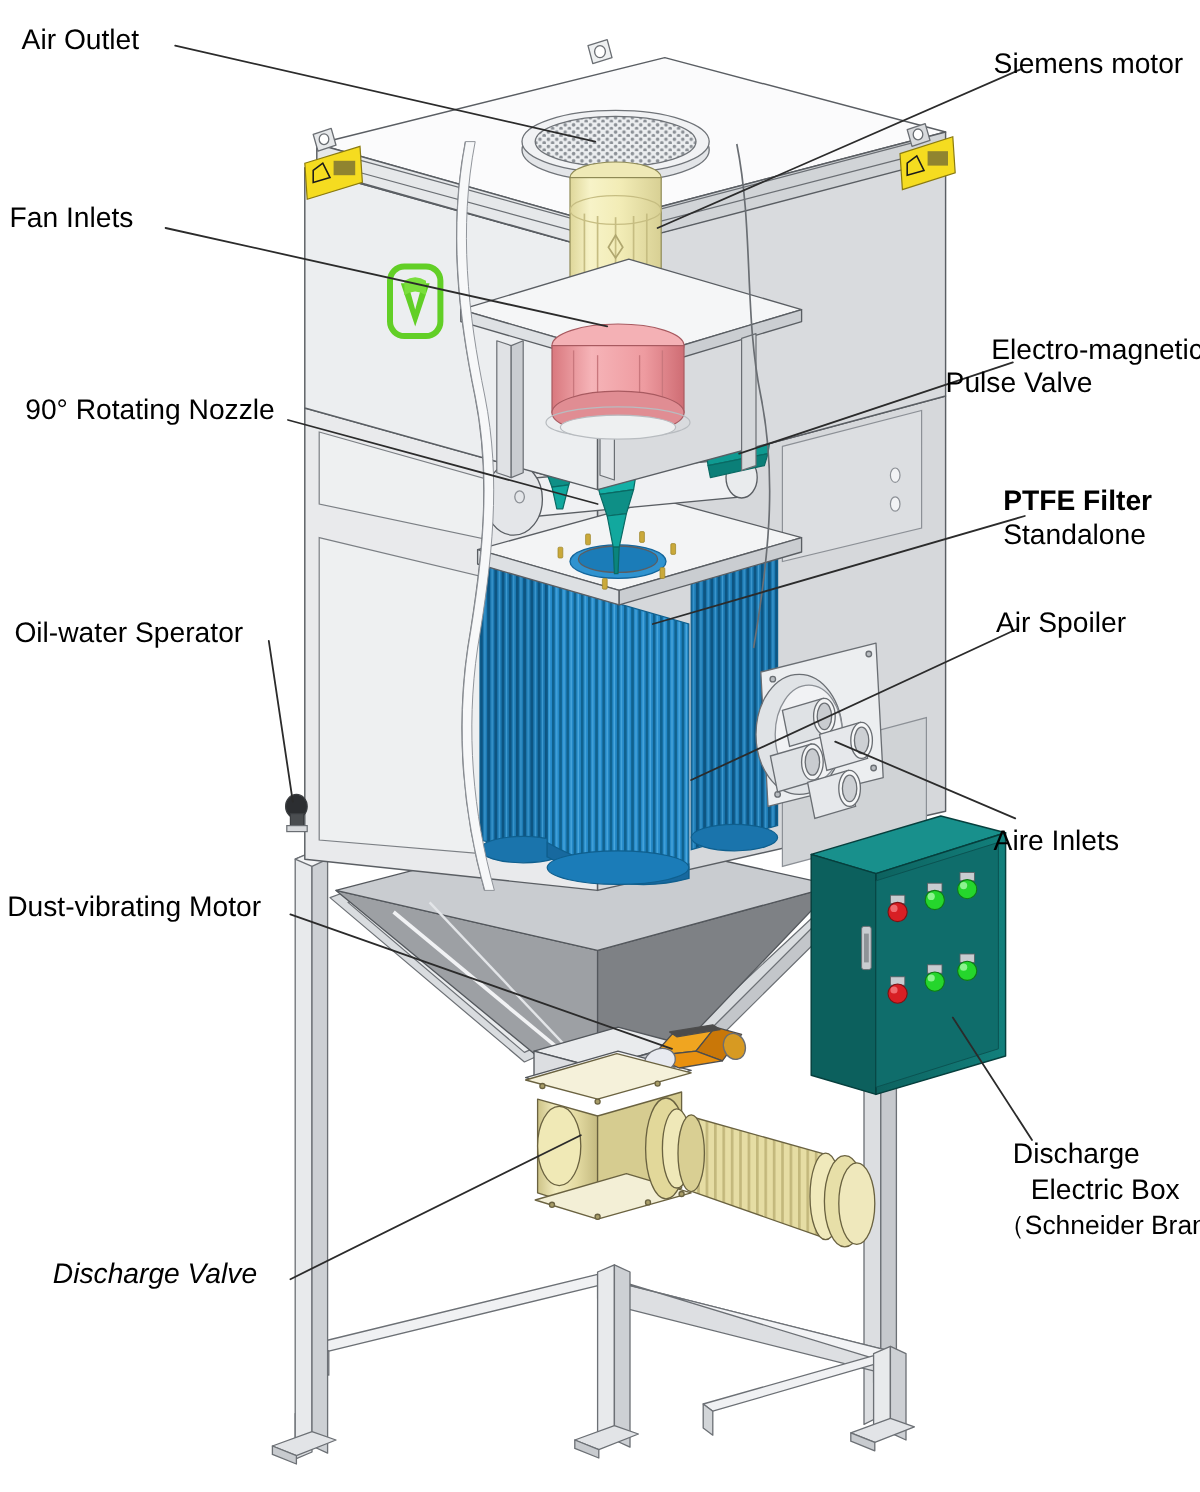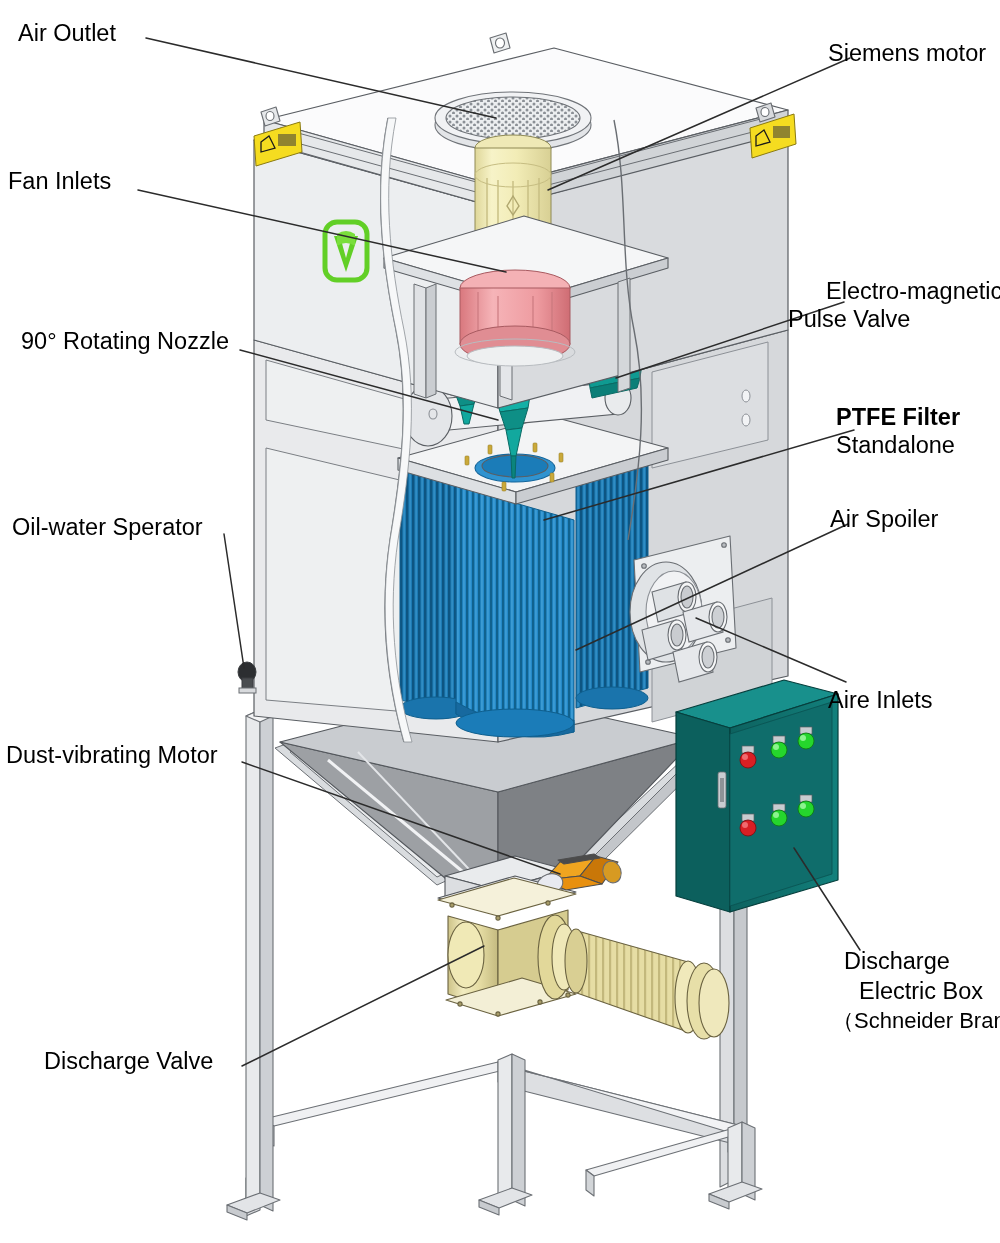--- a/index.html
+++ b/index.html
@@ -448,21 +448,21 @@
 <div class="lbl" style="left:18px;top:20px;">Air Outlet</div>
 
 <div class="lbl" style="left:8px;top:168px;">Fan Inlets</div>
 
 <div class="lbl" style="left:21px;top:328px;">90° Rotating Nozzle</div>
 
 <div class="lbl" style="left:6px;top:742px;">Dust-vibrating Motor</div>
 
 <div class="lbl" style="left:12px;top:514px;">Oil-water Sperator</div>
 
-<div class="lbl" style="left:44px;top:1048px;">Discharge Valve</div>
+<div class="lbl" style="left:44px;top:1048px;font-style:italic;">Discharge Valve</div>
 
 <div class="lbl r" style="left:828px;top:40px;">Siemens motor</div>
 
 <div class="lbl r" style="left:826px;top:278px;">Electro-magnetic</div>
 <div class="lbl r" style="left:788px;top:306px;">Pulse Valve</div>
 
 <div class="lbl r" style="left:836px;top:404px;font-weight:bold;">PTFE Filter</div>
 <div class="lbl r" style="left:836px;top:432px;">Standalone</div>
 
 <div class="lbl r" style="left:830px;top:506px;text-align:right;">Air Spoiler</div>

